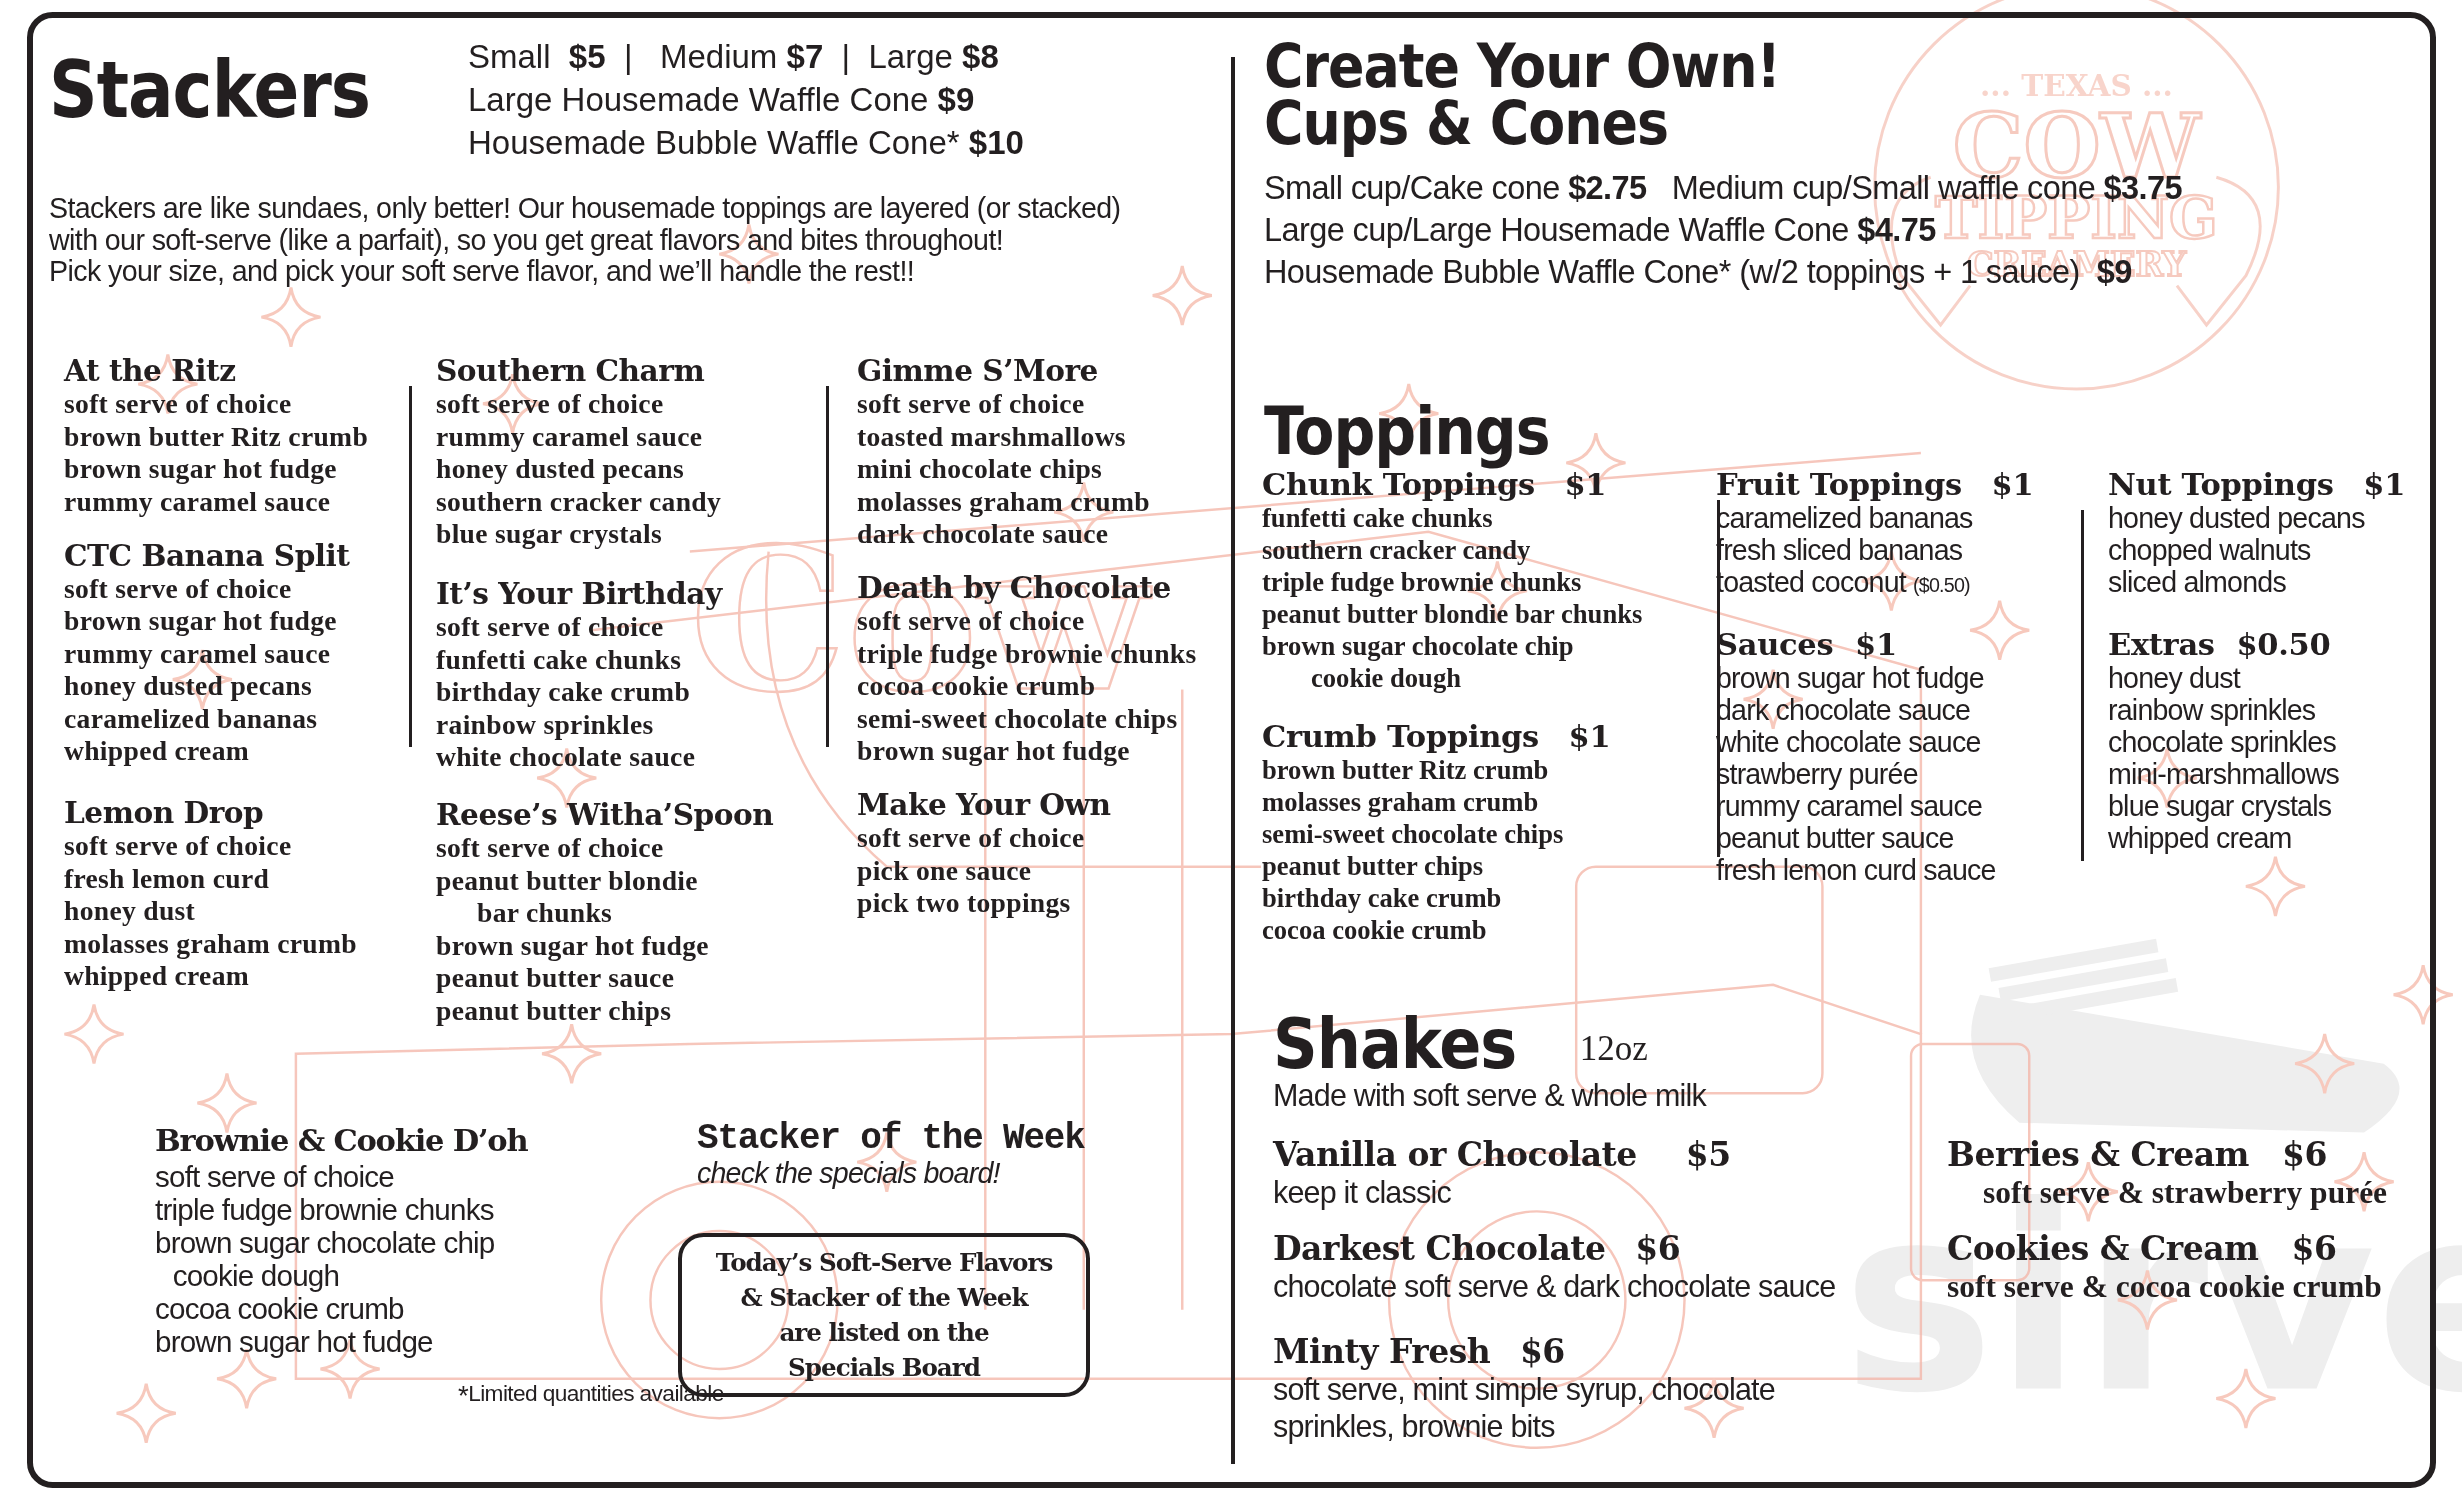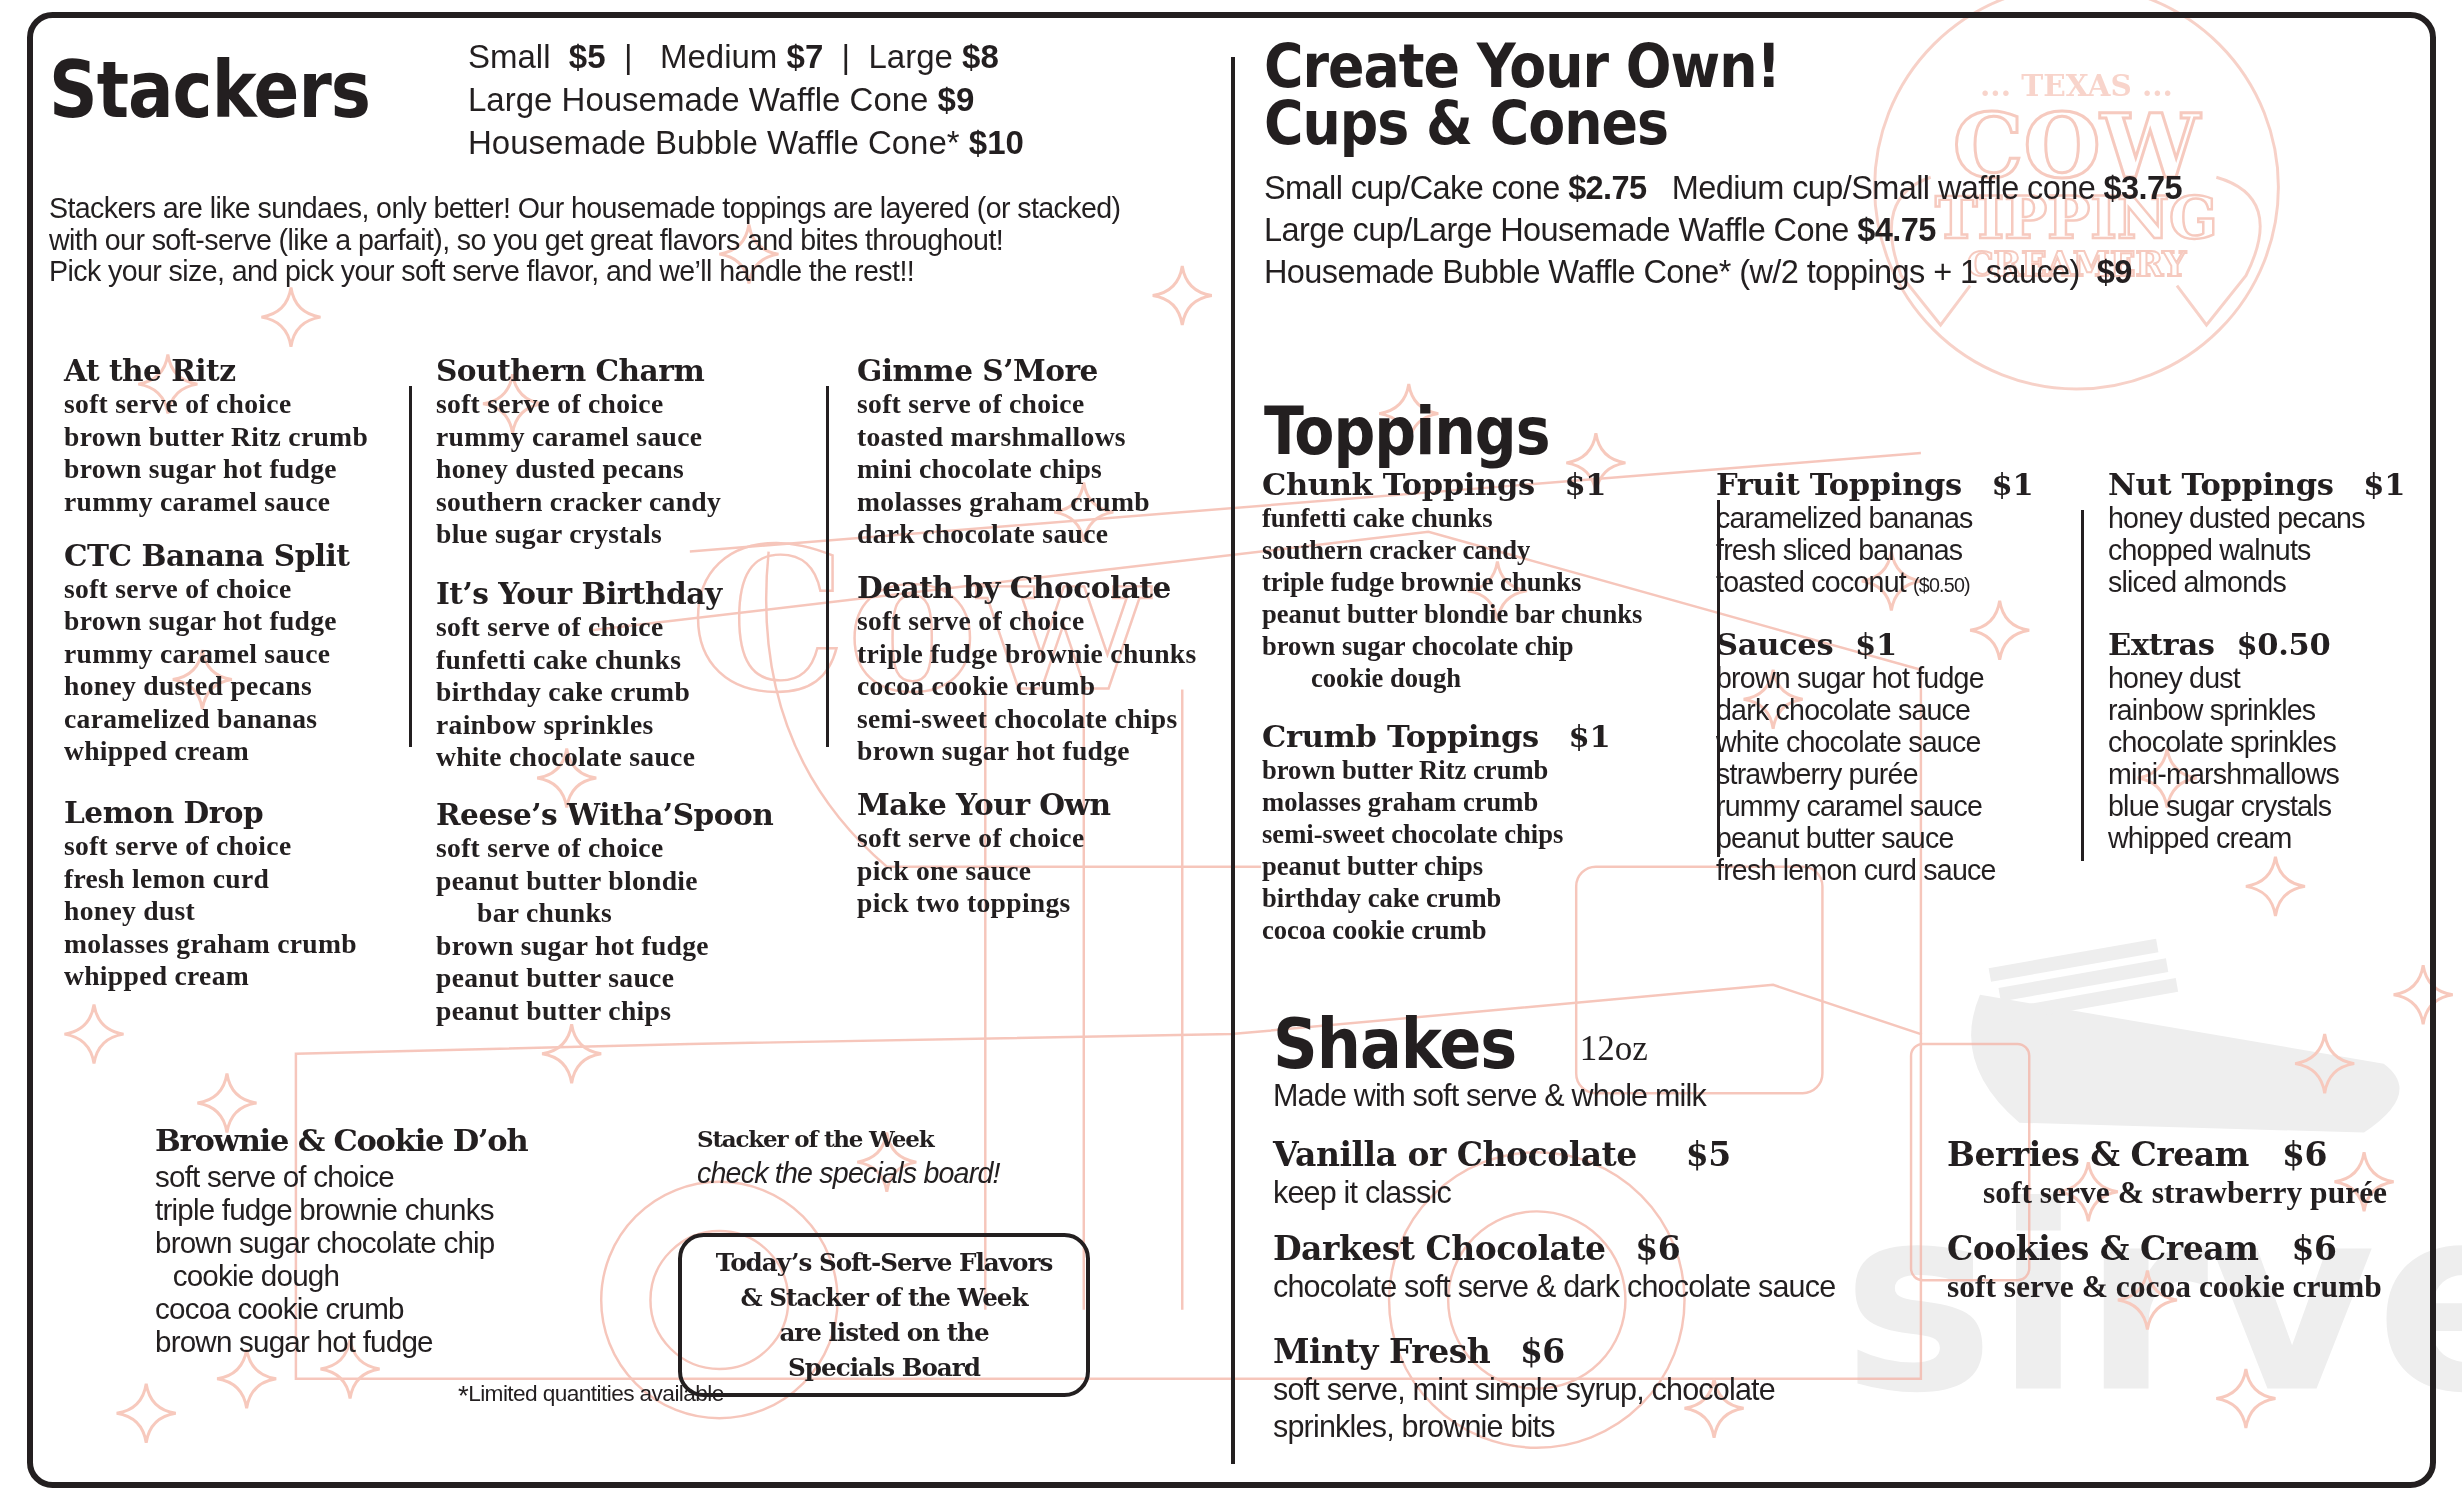--- a/index.html
+++ b/index.html
@@ -257,21 +257,21 @@
     <div>soft serve of choice</div>
     <div>triple fudge brownie chunks</div>
     <div>brown sugar chocolate chip</div>
     <div class="indent">cookie dough</div>
     <div>cocoa cookie crumb</div>
     <div>brown sugar hot fudge</div>
   </div>
 </div>
 
 <div class="abs" style="left:697px; top:1121px;">
-  <div class="item-title" style="font-size:23px; letter-spacing:-1.2px;">Stacker of the Week</div>
+  <div class="item-title" style="font-size:36px; letter-spacing:-1.2px;font-family:Liberation Mono, monospace;">Stacker of the Week</div>
   <div style="font-family:'Liberation Sans',sans-serif; font-style:italic; font-size:28.6px; line-height:35px; letter-spacing:-0.8px;">check the specials board!</div>
 </div>
 
 <div class="specials-box">
   <div>Today’s Soft-Serve Flavors</div>
   <div>&amp; Stacker of the Week</div>
   <div>are listed on the</div>
   <div>Specials Board</div>
 </div>
 

